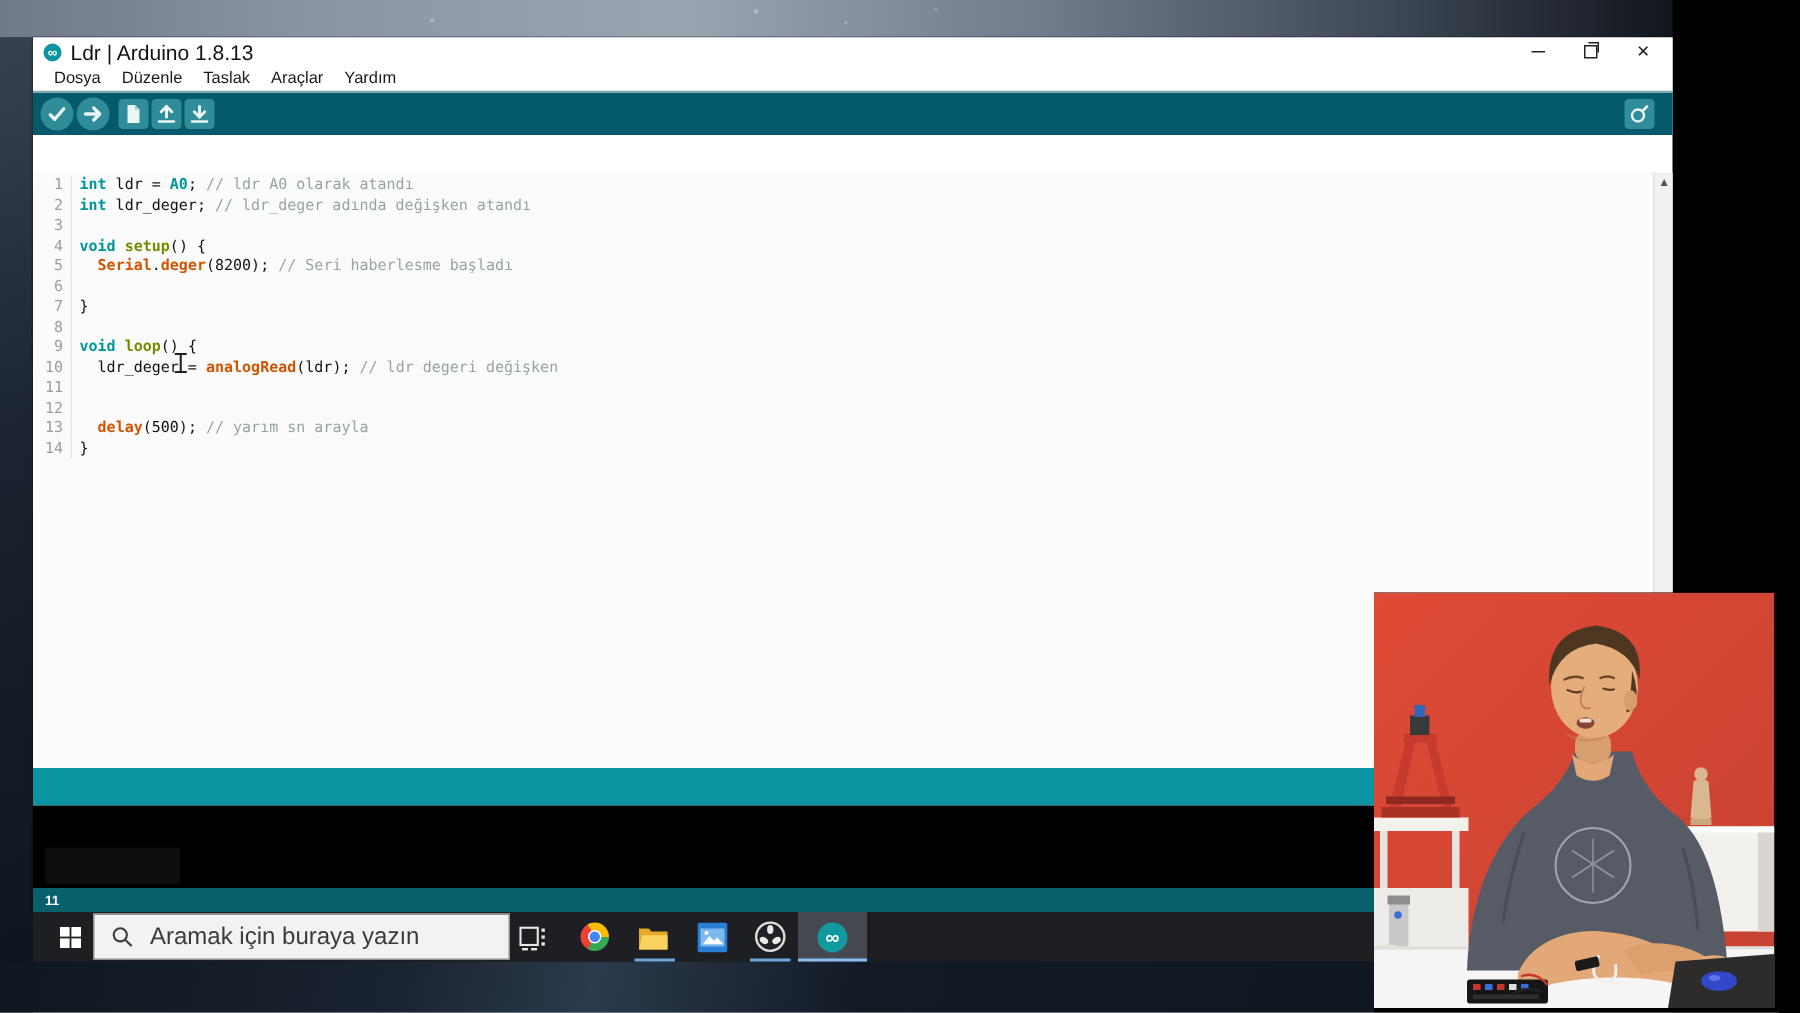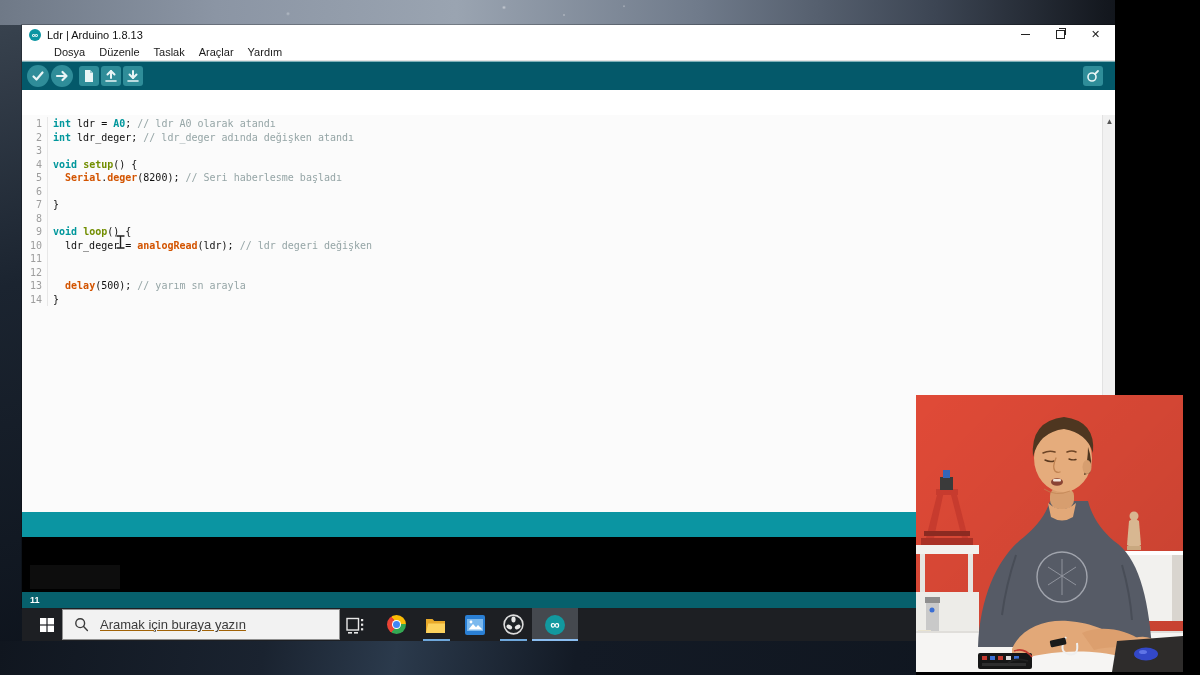--- a/index.html
+++ b/index.html
@@ -23,31 +23,31 @@
     background:linear-gradient(165deg,#38424e 0%,#1b2430 40%,#0d131c 100%);}
   .bg-bottom{left:0;top:641px;width:1200px;height:34px;
     background:linear-gradient(100deg,#10161f 0%,#1a2330 22%,#2b3a4c 33%,#131a25 48%,#0e141d 100%);}
   .black-right{left:1115px;top:0;width:85px;height:675px;background:#000;}
 
   
   .win{left:22px;top:25px;width:1093px;height:583px;background:#fff;box-shadow:0 0 0 1px rgba(0,0,0,.25);}
   .titlebar{left:0;top:0;width:1093px;height:19px;background:#fff;display:flex;align-items:center;}
   .app-logo{width:12px;height:12px;border-radius:50%;background:var(--teal-mid,#0b95a2);
     margin-left:7px;color:#fff;font-size:9px;line-height:12px;text-align:center;font-weight:bold;}
-  .title-text{margin-left:6px;font-size:11px;color:#111;}
+  .title-text{margin-left:6px;font-size:14px;color:#111;}
   .win-controls{position:absolute;right:2px;top:0;height:19px;display:flex;}
   .ctrl{width:35px;height:19px;display:flex;align-items:center;justify-content:center;color:#222;}
   .ctrl-min .bar{width:9px;height:1px;background:#222;}
   .ctrl-restore .sq{width:7px;height:7px;border:1px solid #222;position:relative;background:#fff;}
   .ctrl-restore .sq::before{content:"";position:absolute;left:2px;top:-3px;width:6px;height:6px;
     border-top:1px solid #222;border-right:1px solid #222;}
   .ctrl-close{font-size:11px;}
 
   .menubar{left:0;top:19px;width:1093px;height:17px;background:#fff;display:flex;align-items:center;
-    padding-left:25px;box-sizing:border-box;border-bottom:1px solid #e3e3e3;}
+    padding-left:7px;box-sizing:border-box;border-bottom:1px solid #e3e3e3;}
   .menu-item{font-size:11px;color:#1a1a1a;padding:0 7px;}
 
   .toolbar{left:0;top:36px;width:1093px;height:29px;background:var(--teal-dark,#04596a);
     border-top:1px solid #7fb0b8;box-sizing:border-box;}
   .tbtn{position:absolute;background:#2f8d99;display:flex;align-items:center;justify-content:center;}
   .tbtn.round{width:22px;height:22px;border-radius:50%;top:3px;}
   .tbtn.square{width:20px;height:20px;border-radius:3px;top:4px;}
 
   .tabbar{left:0;top:65px;width:1093px;height:25px;background:var(--teal-mid,#0b95a2);
     border-top:1px solid #3fb0ba;box-sizing:border-box;margin-top:48px;}
@@ -74,22 +74,22 @@
   .console{left:0;top:512px;width:1093px;height:55px;background:#000;}
   .console-glow{position:absolute;left:8px;bottom:3px;width:90px;height:24px;background:#0d0d0d;}
   .footerbar{left:0;top:567px;width:1093px;height:16px;background:var(--teal-footer,#07606c);
     color:#fff;font-size:9px;font-weight:bold;line-height:16px;padding-left:8px;box-sizing:border-box;}
 
   
   .taskbar{left:22px;top:608px;width:1161px;height:33px;background:#1d1f23;}
   .start{position:absolute;left:8px;top:0;width:34px;height:33px;display:flex;align-items:center;justify-content:center;}
   .search{position:absolute;left:40px;top:1px;width:278px;height:31px;background:#f2f2f2;
     border:1px solid #8f8f8f;box-sizing:border-box;display:flex;align-items:center;}
-  .search input{border:none;outline:none;background:transparent;font-size:13px;color:#a16207;
-    font-family:"Liberation Sans",sans-serif;width:220px;text-decoration:underline;}
+  .search input{border:none;outline:none;background:transparent;font-size:16px;color:#a16207;
+    font-family:"Liberation Sans",sans-serif;width:220px;}
   .search input::placeholder{color:#3b3b3b;opacity:1;}
   .search .mag{margin:0 9px 0 11px;}
   .tb-ic{position:absolute;top:0;width:24px;height:33px;display:flex;align-items:center;justify-content:center;}
   .chrome{width:19px;height:19px;border-radius:50%;
     background:conic-gradient(from -150deg,#ea4335 0 120deg,#fbbc05 0 240deg,#34a853 0 360deg);
     display:flex;align-items:center;justify-content:center;}
   .chrome .inner{width:9px;height:9px;border-radius:50%;background:#fff;display:flex;align-items:center;justify-content:center;}
   .chrome .dot{width:7px;height:7px;border-radius:50%;background:#4285f4;}
   .ard-tile{position:absolute;left:510px;top:0;width:46px;height:33px;background:#45494f;
     display:flex;align-items:center;justify-content:center;}

